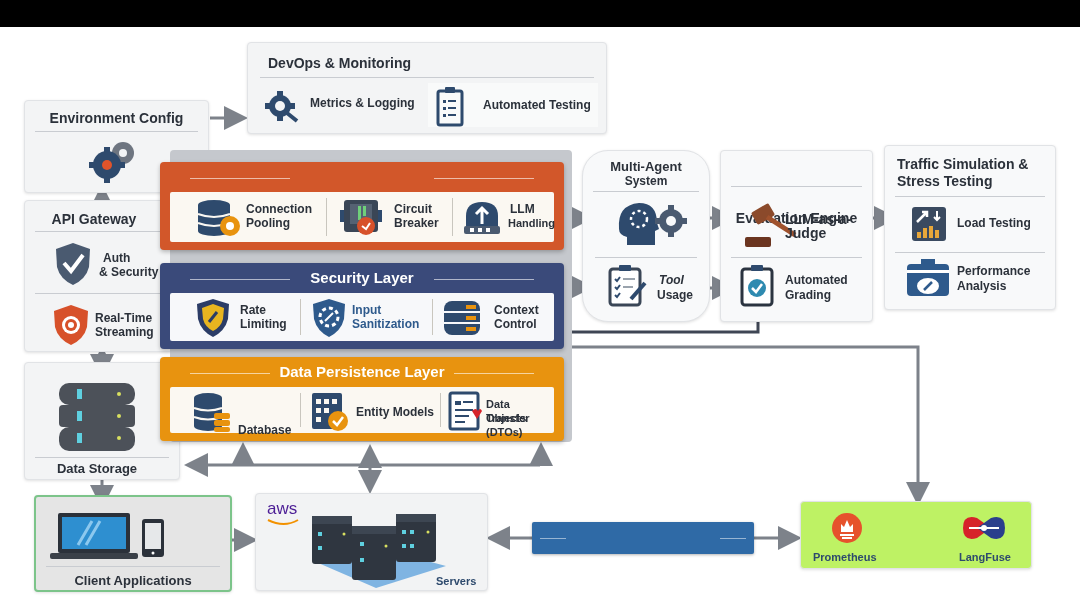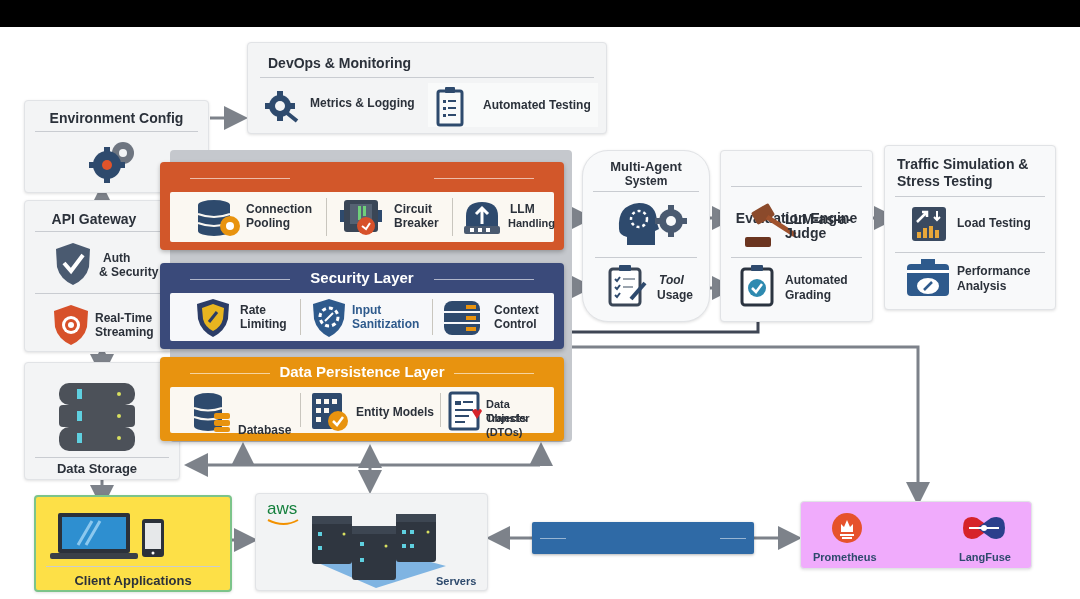--- a/index.html
+++ b/index.html
@@ -349,36 +349,36 @@
     <rect x="2" y="8" width="42" height="32" rx="4" fill="#2e5a8c"></rect>
     <rect x="16" y="3" width="14" height="6" fill="#2e5a8c"></rect>
     <rect x="2" y="14" width="42" height="3" fill="#fff"></rect>
     <ellipse cx="23" cy="30" rx="11" ry="8" fill="#fff"></ellipse>
       <path d="M19 34 L27 26" stroke="#2e5a8c" stroke-width="2.5"></path>
   </svg>
   <span class="lbl" style="left:72px;top:118px;">Performance</span>
   <span class="lbl" style="left:72px;top:133px;">Analysis</span>
 </div>
 
-<div class="card" style="left:34px;top:495px;width:198px;height:97px;border:2px solid #7cc48a;background:#fde047;">
+<div class="card" style="left:34px;top:495px;width:198px;height:97px;border:2px solid #7cc48a;background:#e5e5e5;">
   <svg class="ico" style="left:14px;top:14px" width="120" height="50" viewBox="0 0 120 50">
     <rect x="8" y="2" width="72" height="40" rx="2" fill="#2b313a"></rect>
     <rect x="12" y="6" width="64" height="32" fill="#2e8fd0"></rect>
     <path d="M28 34 L42 10 M36 34 L50 10" stroke="#8cc8ee" stroke-width="3"></path>
     <rect x="0" y="42" width="88" height="6" rx="2" fill="#3a4048"></rect>
     <rect x="92" y="8" width="22" height="38" rx="3" fill="#2b313a"></rect>
     <rect x="95" y="12" width="16" height="26" fill="#e6e8ea"></rect>
     <circle cx="103" cy="42" r="1.5" fill="#fff"></circle>
   </svg>
   <div class="hr" style="left:10px;right:10px;top:69px;"></div>
   <div class="card-title" style="position:absolute;left:0;right:0;top:76px;font-size:13px;">Client Applications</div>
 </div>
 
 <div class="card" style="left:255px;top:493px;width:233px;height:98px;background:#f2f3f4;">
-  <span class="lbl" style="left:11px;top:8px;font-size:17px;font-weight:normal;color:#15803d;">aws</span>
+  <span class="lbl" style="left:11px;top:8px;font-size:17px;font-weight:normal;color:#4c1d95;">aws</span>
   <svg class="ico" style="left:10px;top:24px" width="36" height="8" viewBox="0 0 36 8">
     <path d="M2 2 Q18 10 32 2" stroke="#f29100" stroke-width="2" fill="none"></path>
   </svg>
   <svg class="ico" style="left:50px;top:12px" width="140" height="86" viewBox="0 0 140 86">
     <path d="M10 56 L80 44 L140 60 L70 82 Z" fill="#7fb4e2"></path>
     <g fill="#2f3640">
       <rect x="6" y="10" width="40" height="48" rx="3"></rect>
       <rect x="90" y="8" width="40" height="48" rx="3"></rect>
       <rect x="46" y="20" width="44" height="54" rx="3"></rect>
     </g>
@@ -404,21 +404,21 @@
       </g>
   </svg>
   <span class="lbl" style="left:180px;top:80px;font-size:11px;color:#2e4a6d;">Servers</span>
 </div>
 
 <div style="position:absolute;left:532px;top:522px;width:222px;height:32px;background:#2f6aa6;border-radius:2px;box-shadow:0 1px 3px rgba(0,0,0,0.3);">
   <div style="position:absolute;left:8px;top:16px;width:26px;height:1px;background:rgba(255,255,255,0.5);"></div>
   <div style="position:absolute;right:8px;top:16px;width:26px;height:1px;background:rgba(255,255,255,0.5);"></div>
 </div>
 
-<div class="card" style="left:800px;top:501px;width:232px;height:68px;background:#f0abfc;">
+<div class="card" style="left:800px;top:501px;width:232px;height:68px;background:#bef264;">
   <div style="position:absolute;left:8px;top:8px;width:74px;height:56px;">
     <svg class="ico" style="left:22px;top:2px" width="32" height="32" viewBox="0 0 32 32">
       <circle cx="16" cy="16" r="15" fill="#e6522c"></circle>
       <path d="M10 20 L10 12 L13 15 L16 8 L19 15 L22 12 L22 20 Z" fill="#fff"></path>
       <rect x="9" y="22" width="14" height="2" fill="#fff"></rect>
         <rect x="11" y="25" width="10" height="2" fill="#fff"></rect>
     </svg>
     <span class="lbl" style="left:4px;top:40px;font-size:11px;color:#2e4a6d;">Prometheus</span>
   </div>
   <div style="position:absolute;left:150px;top:6px;width:74px;height:58px;">

